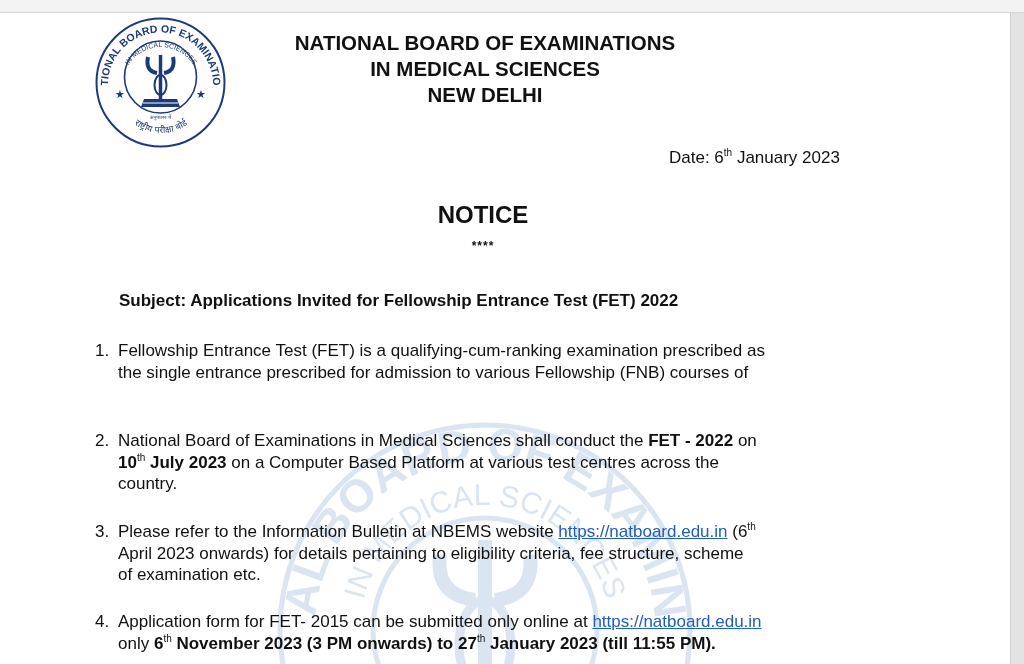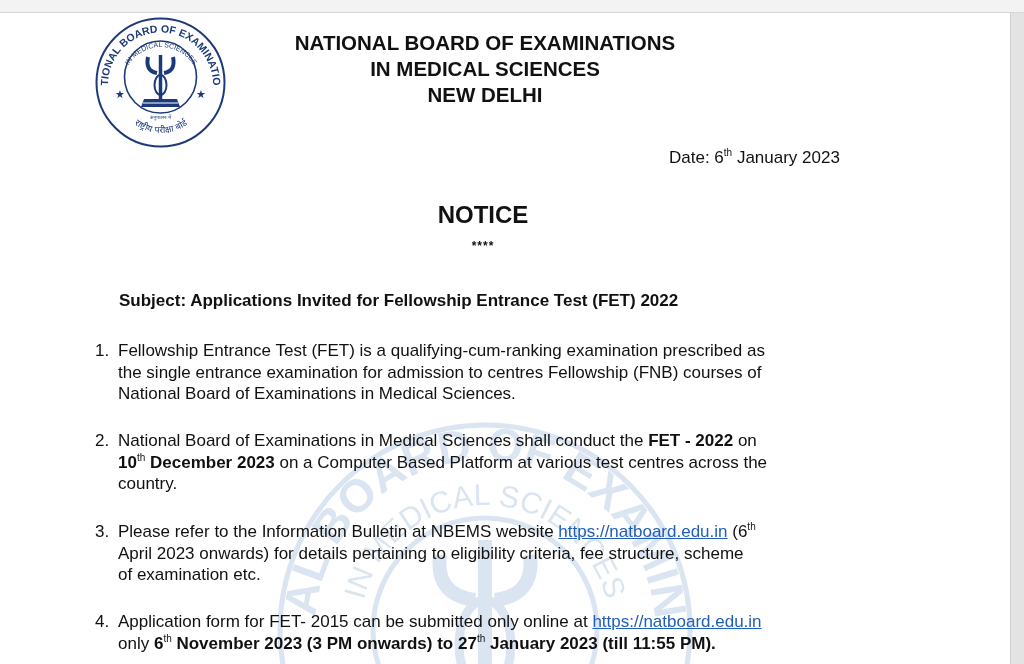--- a/index.html
+++ b/index.html
@@ -116,30 +116,29 @@
 
   <div class="notice">NOTICE</div>
   <div class="stars">****</div>
 
   <div class="subject">Subject: Applications Invited for Fellowship Entrance Test (FET) 2022</div>
 
   <div class="item" style="top:327px;">
     <span class="num">1.</span>
     <span class="txt">
       <span>Fellowship Entrance Test (FET) is a qualifying-cum-ranking examination prescribed as</span><br>
-      <span>the single entrance examination for admission to centres Fellowship (FNB) courses of</span><br>
-      <span>National Board of Examinations in Medical Sciences.</span>
+      <span>the single entrance prescribed for admission to various Fellowship (FNB) courses of</span><br>
     </span>
   </div>
 
   <div class="item" style="top:417px;">
     <span class="num">2.</span>
     <span class="txt">
       <span>National Board of Examinations in Medical Sciences shall conduct the </span><b>FET - 2022</b><span> on</span><br>
-      <b>10</b><sup>th</sup><b> December 2023</b><span> on a Computer Based Platform at various test centres across the</span><br>
+      <b>10</b><sup>th</sup><b> July 2023</b><span> on a Computer Based Platform at various test centres across the</span><br>
       <span>country.</span>
     </span>
   </div>
 
   <div class="item" style="top:508px;">
     <span class="num">3.</span>
     <span class="txt">
       <span>Please refer to the Information Bulletin at NBEMS website </span><a class="link">https://natboard.edu.in</a><span> (6</span><sup>th</sup><br>
       <span>April 2023 onwards) for details pertaining to eligibility criteria, fee structure, scheme</span><br>
       <span>of examination etc.</span>

